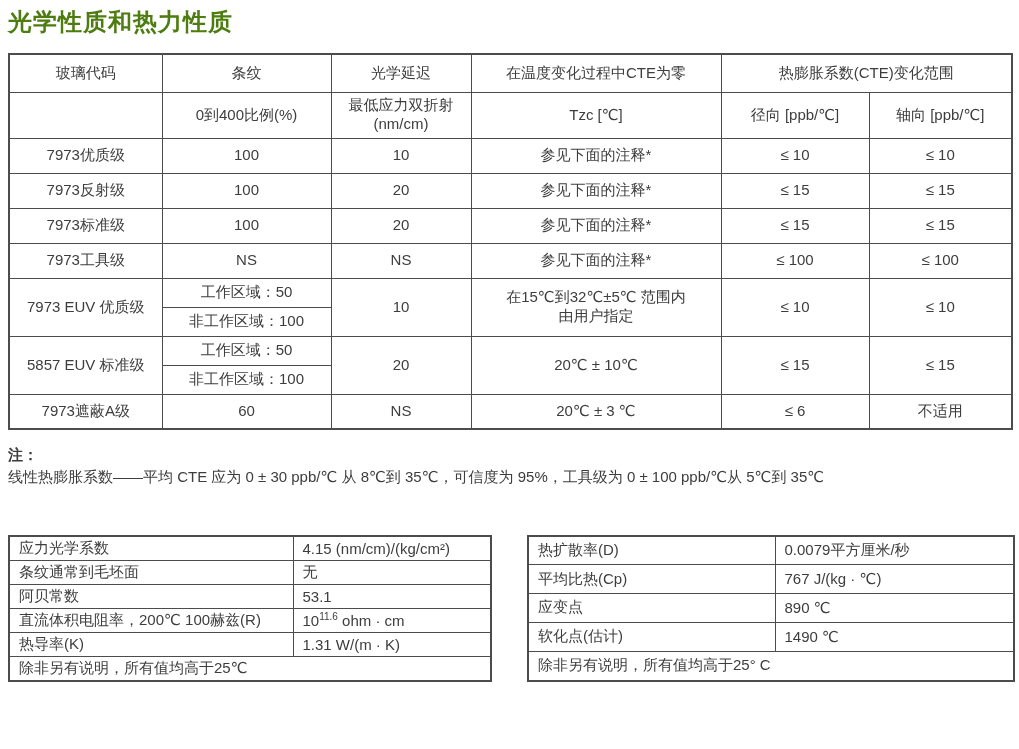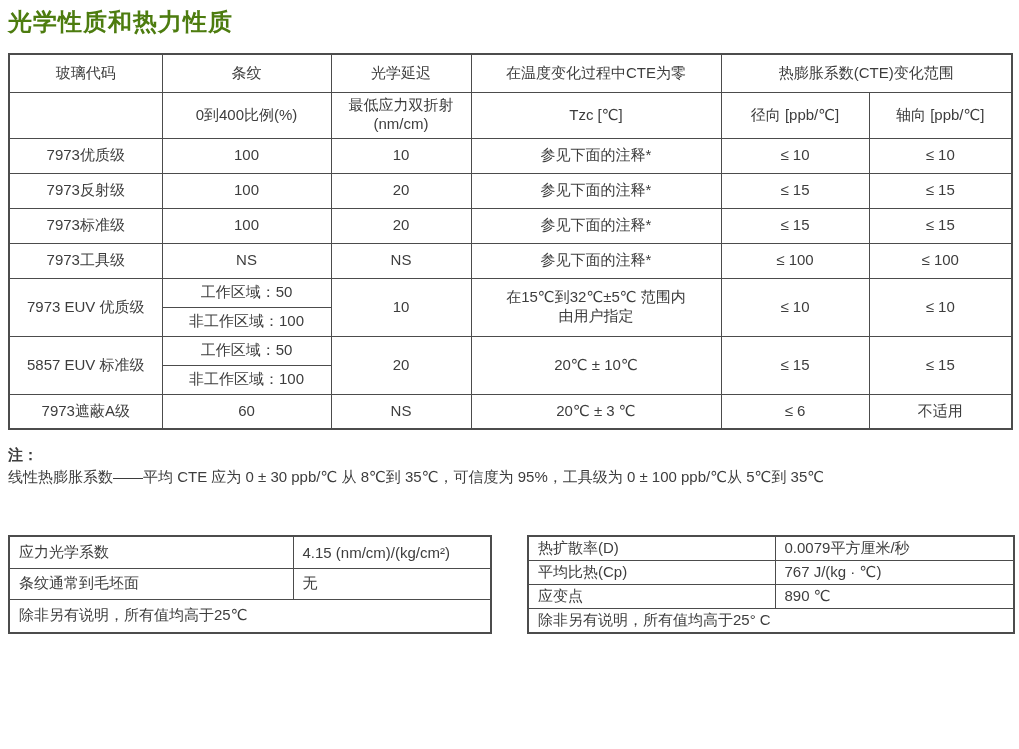--- a/index.html
+++ b/index.html
@@ -175,20 +175,32 @@
       <tbody>
         <tr>
           <td>应力光学系数</td>
           <td>4.15 (nm/cm)/(kg/cm²)</td>
         </tr>
         <tr>
           <td>条纹通常到毛坯面</td>
           <td>无</td>
         </tr>
         <tr>
+          <td>阿贝常数</td>
+          <td>53.1</td>
+        </tr>
+        <tr>
+          <td>直流体积电阻率，200℃ 100赫兹(R)</td>
+          <td><span>10</span><sup>11.6</sup><span> ohm · cm</span></td>
+        </tr>
+        <tr>
+          <td>热导率(K)</td>
+          <td>1.31 W/(m · K)</td>
+        </tr>
+        <tr>
           <td colspan="2">除非另有说明，所有值均高于25℃</td>
         </tr>
       </tbody>
     </table>
 
     <table class="props props-right">
       <colgroup>
           <col style="width:247px">
           <col style="width:239px">
         </colgroup>
@@ -199,19 +211,23 @@
         </tr>
         <tr>
           <td>平均比热(Cp)</td>
           <td>767 J/(kg · ℃)</td>
         </tr>
         <tr>
           <td>应变点</td>
           <td>890 ℃</td>
         </tr>
         <tr>
+          <td>软化点(估计)</td>
+          <td>1490 ℃</td>
+        </tr>
+        <tr>
           <td colspan="2">除非另有说明，所有值均高于25° C</td>
         </tr>
       </tbody>
     </table>
 
   </div>
 </div>
 
 </body></html>

